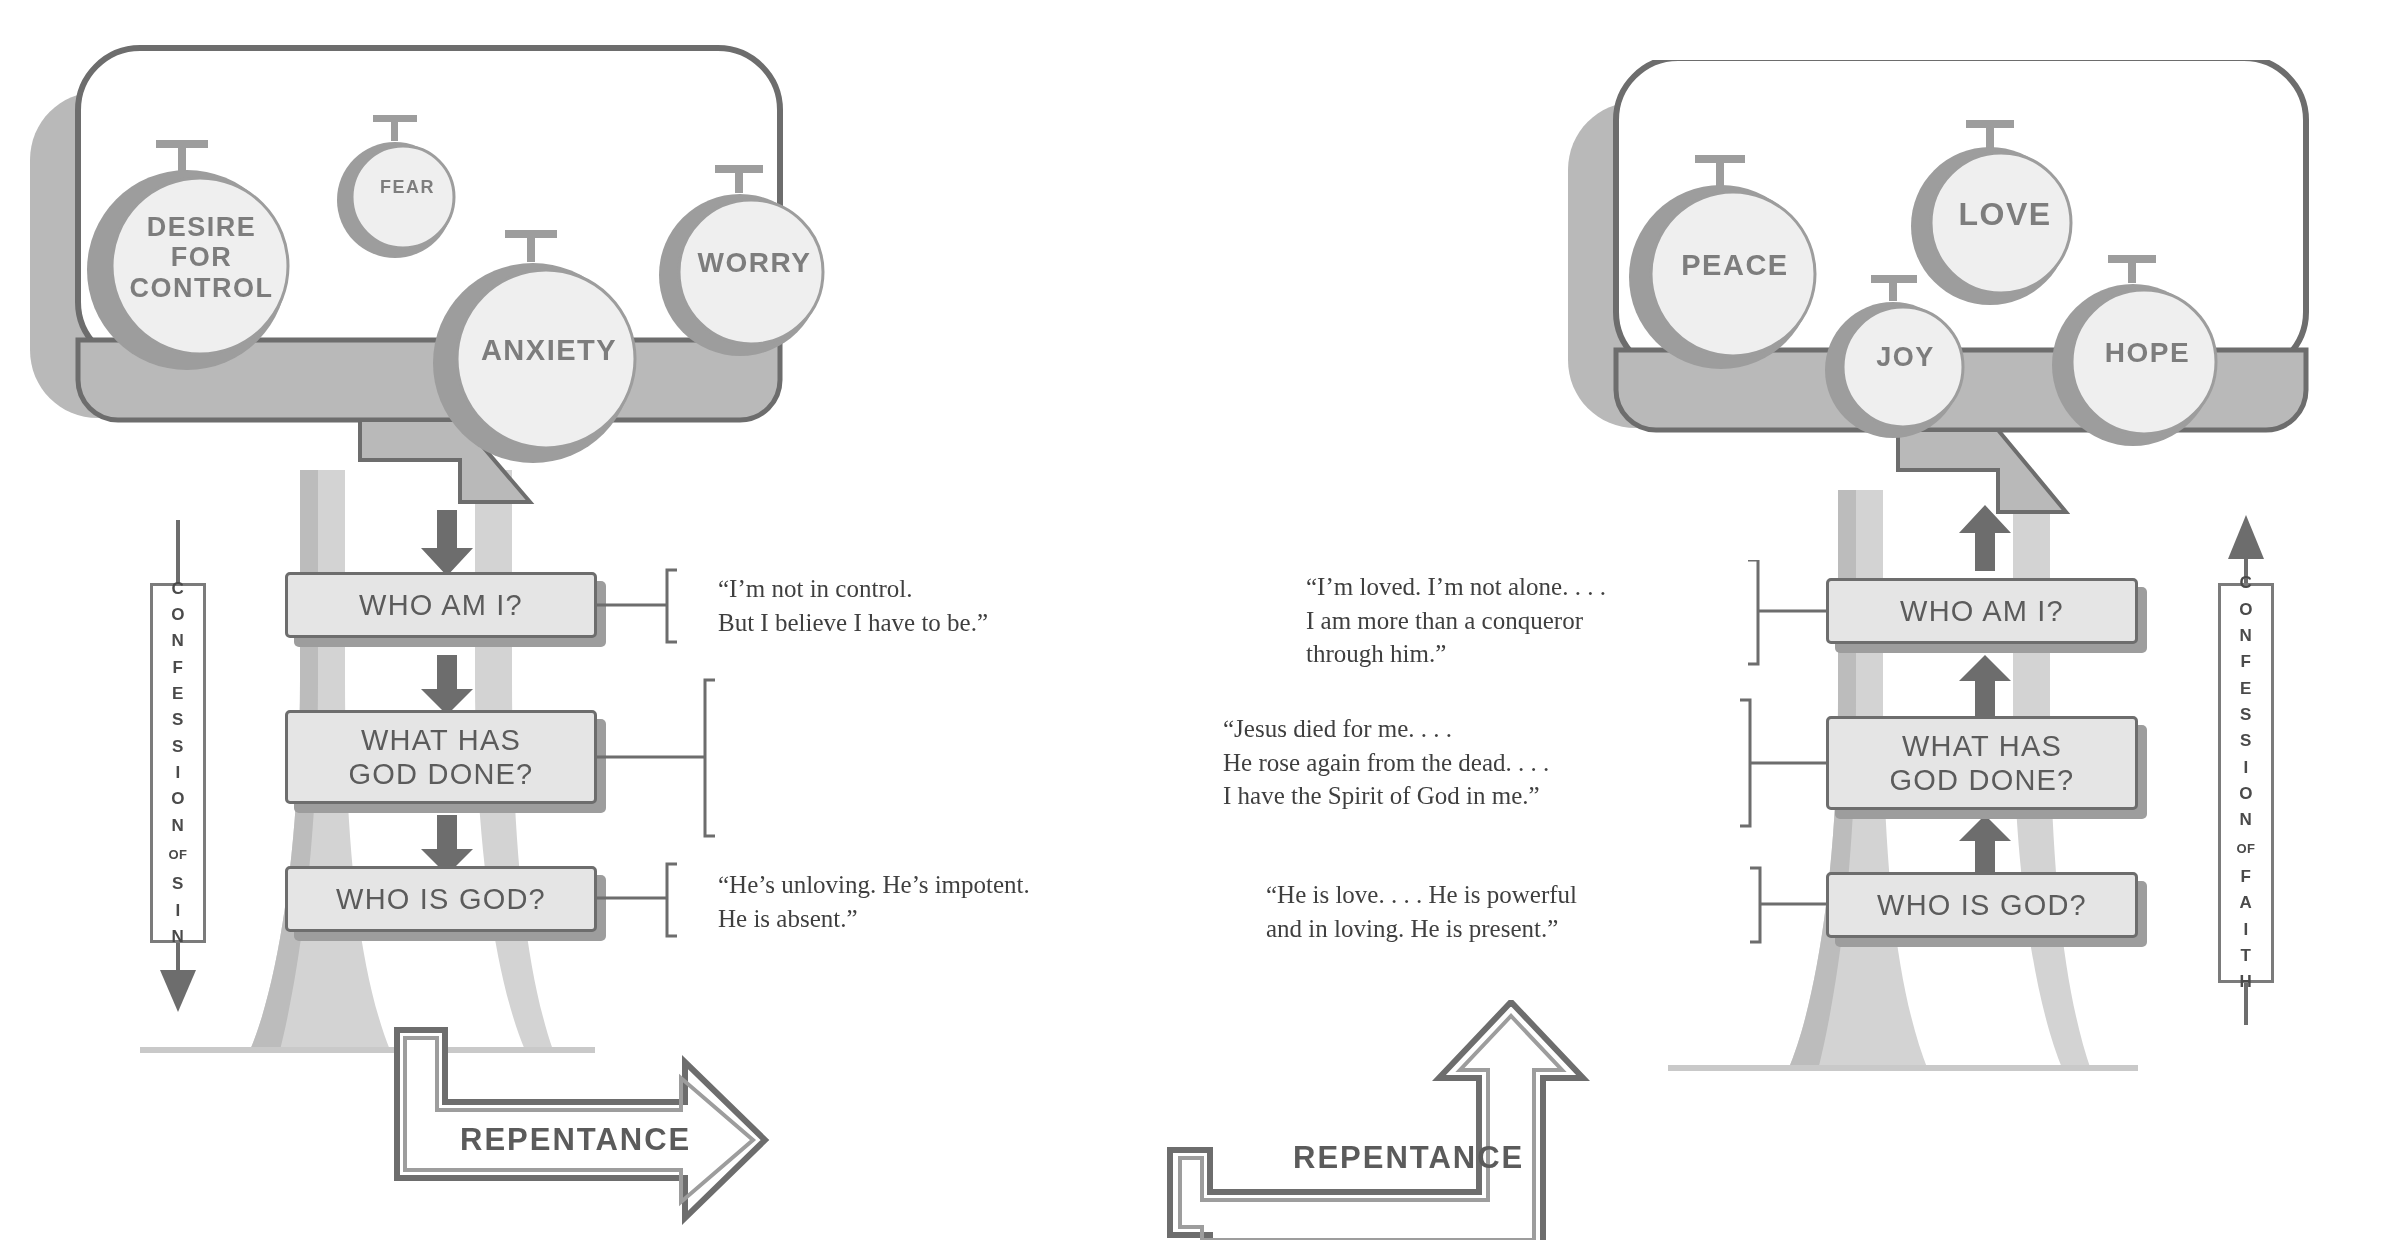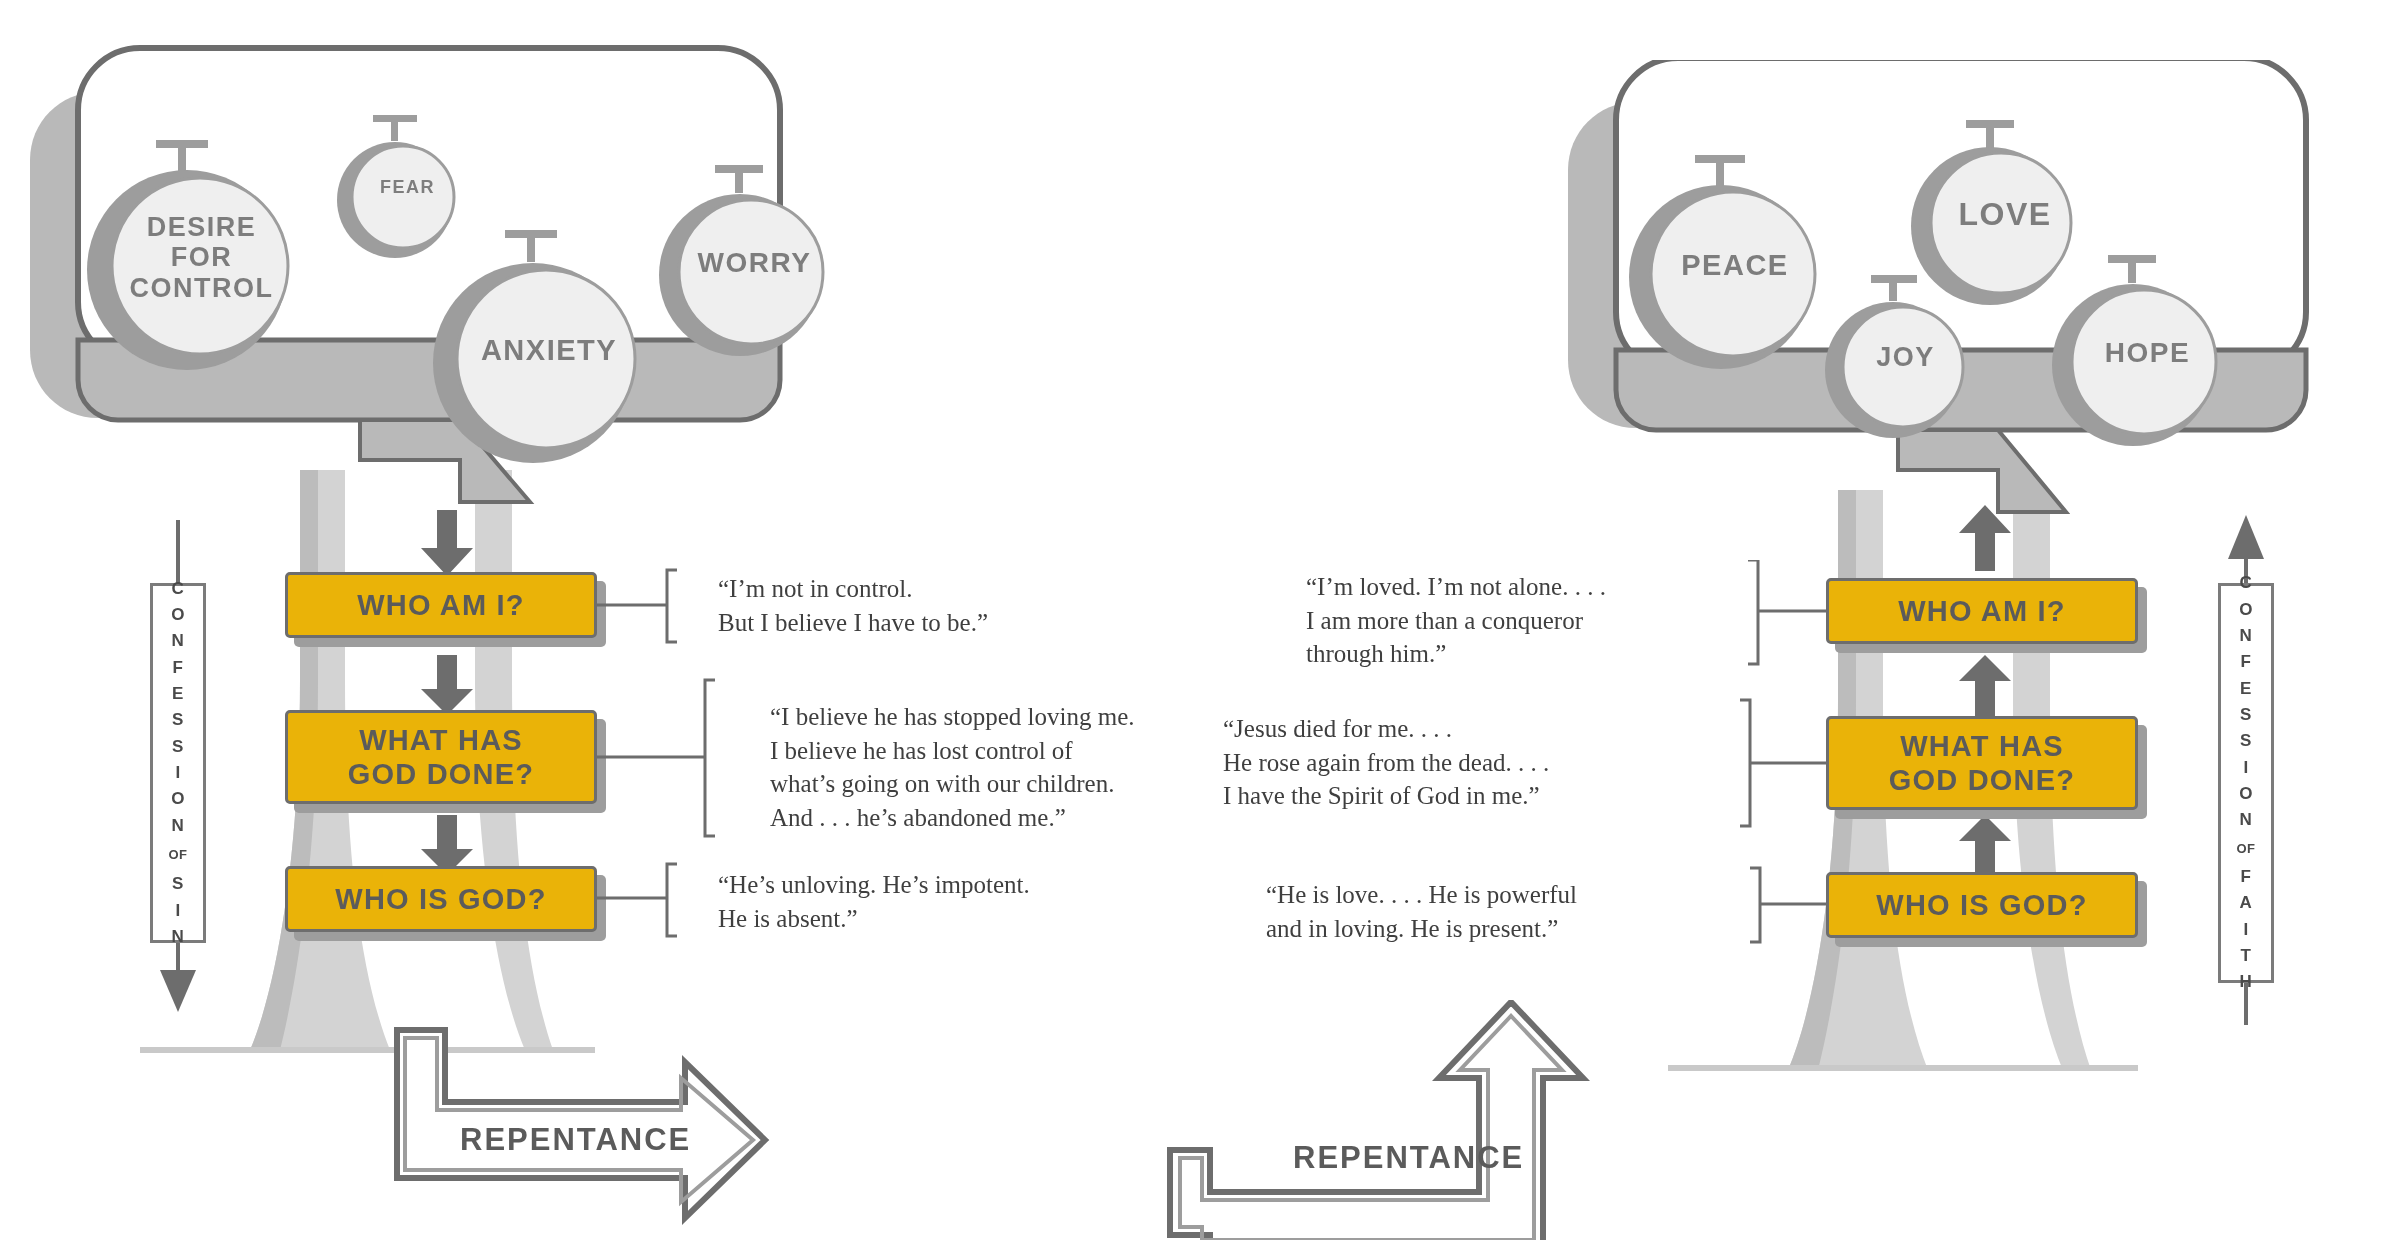--- a/index.html
+++ b/index.html
@@ -53,29 +53,29 @@
     font-weight: bold;
     letter-spacing: 1.5px;
     line-height: 1.12;
     pointer-events: none;
   }
 
   
   .qbox {
     position: absolute;
     box-sizing: border-box;
-    background: #eab308;
+    background: #e5e5e5;
     border: 3px solid #6d6d6d;
     border-radius: 5px;
     display: flex;
     align-items: center;
     justify-content: center;
     text-align: center;
     color: #5b5b5b;
-    font-weight: bold;
+    font-weight: normal;
     letter-spacing: 1.2px;
     line-height: 1.18;
     box-shadow: 9px 9px 0 0 #9d9d9d;
   }
 
   
   .quote {
     position: absolute;
     font-family: "Liberation Serif", serif;
     color: #3f3f3f;
@@ -220,24 +220,20 @@
 
       <line x1="0" y1="197" x2="108" y2="197" stroke="#6d6d6d" stroke-width="3"></line>
       <path d="M118 120 L108 120 L108 276 L118 276" fill="none" stroke="#6d6d6d" stroke-width="3"></path>
 
       <line x1="0" y1="338" x2="70" y2="338" stroke="#6d6d6d" stroke-width="3"></line>
       <path d="M80 304 L70 304 L70 376 L80 376" fill="none" stroke="#6d6d6d" stroke-width="3"></path>
     </svg>
 
     <div class="quote" style="left:718px; top:572px; width:500px;">“I’m not in control.
 But I believe I have to be.”</div>
-    <div class="quote" style="left:770px; top:700px; width:470px;">“I believe he has stopped loving me.
-I believe he has lost control of
-what’s going on with our children.
-And . . . he’s abandoned me.”</div>
     <div class="quote" style="left:718px; top:868px; width:470px;">“He’s unloving. He’s impotent.
 He is absent.”</div>
 
     <svg class="canopy" style="left:150px; top:520px;" width="70" height="500">
       <line x1="28" y1="0" x2="28" y2="455" stroke="#6d6d6d" stroke-width="4"></line>
       <path d="M10 450 L46 450 L28 492 Z" fill="#6d6d6d"></path>
     </svg>
     <div class="confession" style="left:150px; top:583px; width:56px; height:360px;">
       <div class="vtext">
         <span>C</span>

